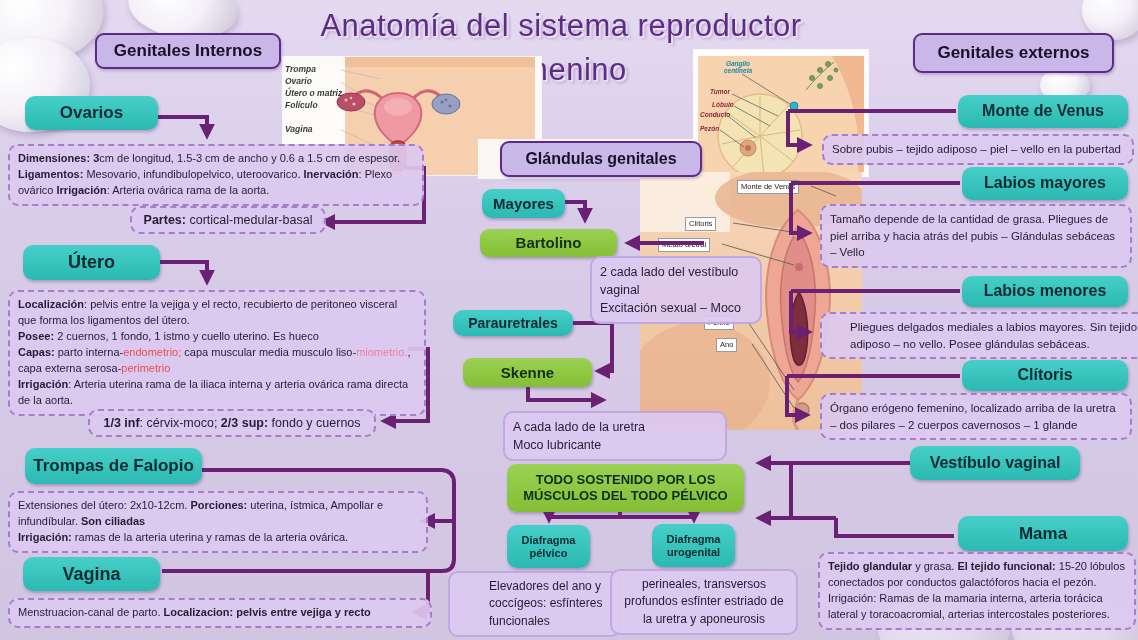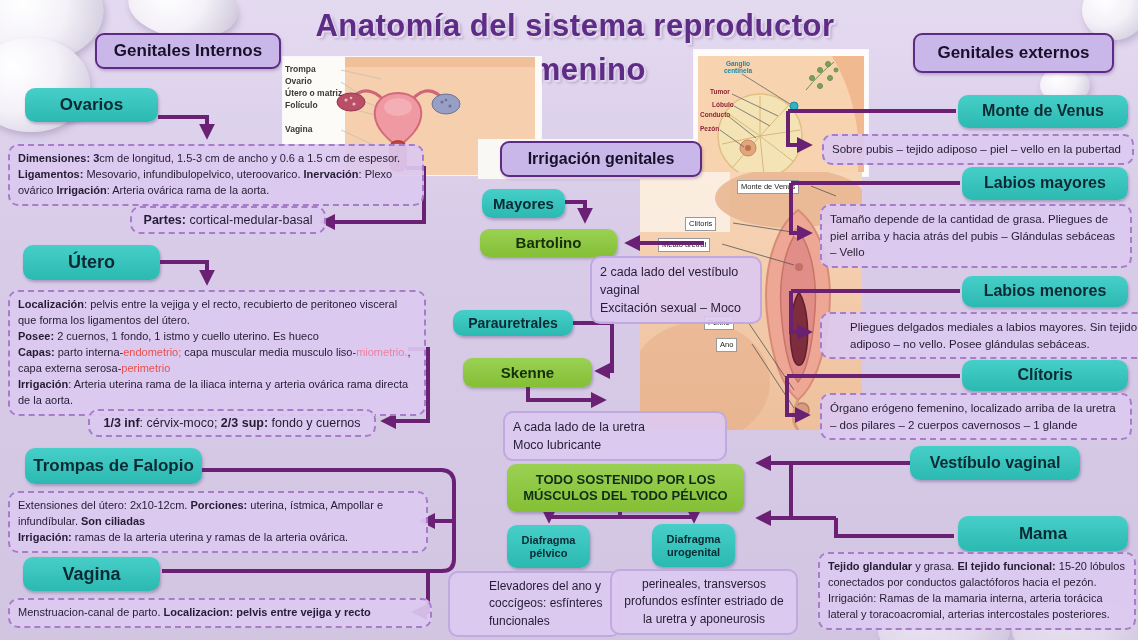--- a/index.html
+++ b/index.html
@@ -3,39 +3,39 @@
 <meta charset="utf-8">
 <style>
   html,body{margin:0;padding:0;}
   body{font-family:"Liberation Sans","DejaVu Sans",sans-serif;}
   #poster{position:relative;width:1138px;height:640px;overflow:hidden;
     background:linear-gradient(180deg,#e4daf0 0%,#d8cce8 35%,#d2c5e2 100%);}
   .abs{position:absolute;}
   .pearl{position:absolute;border-radius:50%;
     background:radial-gradient(circle at 35% 30%,#ffffff 0%,#f4f1f8 45%,#d8d2e2 80%,#c5bcd6 100%);
     box-shadow:2px 4px 6px rgba(90,70,120,.25);}
-  .title{position:absolute;left:250px;top:4px;width:650px;text-align:center;
-    font-size:31px;font-weight:700;color:#5e2b87;line-height:1.42;letter-spacing:.5px;
+  .title{position:absolute;left:236px;top:4px;width:650px;text-align:center;
+    font-size:31px;font-weight:400;color:#5e2b87;line-height:1.42;letter-spacing:.5px;
     text-shadow:2px 2px 0 rgba(255,255,255,.55),3px 3px 3px rgba(80,40,120,.3);}
   .hdr{position:absolute;background:#c9b7ea;border:2px solid #5f2a84;border-radius:9px;
     display:flex;align-items:center;justify-content:center;font-weight:800;color:#171028;
     font-size:17px;box-shadow:1px 2px 3px rgba(70,40,110,.25);}
   .teal{position:absolute;background:linear-gradient(180deg,#46cfc8,#2bb9b2);border-radius:10px;
     display:flex;align-items:center;justify-content:center;font-weight:800;color:#0b2a33;
     box-shadow:1px 2px 3px rgba(60,40,100,.3);text-align:center;line-height:1.15;}
   .green{position:absolute;background:linear-gradient(180deg,#9ad153,#84bf35);border-radius:9px;
     display:flex;align-items:center;justify-content:center;font-weight:800;color:#15300b;
     box-shadow:1px 2px 3px rgba(60,40,100,.3);text-align:center;line-height:1.2;}
   .desc{position:absolute;background:rgba(220,201,240,.92);border:2px dashed #a77cc9;border-radius:10px;
     padding:5px 8px;font-size:11px;color:#241c33;line-height:1.45;white-space:pre-line;}
   .desc.solid{border:2px solid #c0a8e0;}
   .note{text-align:center;font-size:12.5px;padding:3px 6px;white-space:nowrap;}
   .b{font-weight:800;}
   .fig{position:absolute;overflow:hidden;}
-  .slidebg{background:#fcfbf8;box-shadow:0 0 0 1px rgba(255,255,255,.8);}
+  .slidebg{background:#fcfbf8;box-shadow:0 0 0 1px rgba(255,255,255,.8);font-style:italic;}
   .ulabel{position:absolute;font-size:8.5px;font-weight:600;color:#3a3a3a;line-height:1.1;white-space:nowrap;}
   .blabel{position:absolute;font-size:6.5px;font-weight:700;color:#8b2635;line-height:1.1;white-space:nowrap;}
   .wlabel{position:absolute;background:#fff;border:1px solid #9a9a9a;font-size:7.5px;color:#222;
     padding:0 3px;line-height:12px;white-space:nowrap;}
   svg{display:block;}
 </style>
 </head>
 <body>
 
 <div id="poster">
@@ -197,39 +197,39 @@
       <path d="M787,376 V415 H806" marker-end="url(#ah)"></path>
       <path d="M760,463 H956" marker-start="url(#ah)"></path>
       <path d="M791,463 V518"></path>
       <path d="M760,518 H836" marker-start="url(#ah)"></path>
       <path d="M836,518 V536 H954"></path>
     </g>
   </svg>
 
   <div class="hdr" style="left:95px;top:33px;width:182px;height:32px;z-index:3;">Genitales Internos</div>
 
-  <div class="teal" style="left:25px;top:88px;width:133px;height:34px;font-size:17px;z-index:3;">Ovarios</div>
+  <div class="teal" style="left:25px;top:96px;width:133px;height:34px;font-size:17px;z-index:3;">Ovarios</div>
   <div class="desc" style="left:8px;top:144px;width:396px;z-index:3;"><span class="b">Dimensiones: </span><span class="b">3</span><span>cm de longitud, 1.5-3 cm de ancho y 0.6 a 1.5 cm de espesor. </span><span class="b">Ligamentos: </span><span>Mesovario, infundibulopelvico, uteroovarico. </span><span class="b">Inervación</span><span>: Plexo ovárico  </span><span class="b">Irrigación</span><span>: Arteria  ovárica rama  de la  aorta.</span></div>
   <div class="desc note" style="left:130px;top:206px;width:180px;z-index:3;"><span class="b">Partes:</span><span> cortical-medular-basal</span></div>
 
   <div class="teal" style="left:23px;top:245px;width:137px;height:35px;font-size:18px;z-index:3;">Útero</div>
   <div class="desc" style="left:8px;top:290px;width:398px;z-index:3;"><span class="b">Localización</span><span>:  pelvis entre la vejiga y el recto, recubierto de peritoneo visceral que forma  los ligamentos del útero.
 </span><span class="b">Posee:</span><span> 2 cuernos, 1 fondo, 1 istmo y cuello uterino. Es hueco
 </span><span class="b">Capas:</span><span>  parto interna-</span><span style="color: rgb(232, 80, 78);">endometrio;</span><span> capa muscular  media musculo liso-</span><span style="color: rgb(239, 127, 160);">miometrio.</span><span>, capa  externa  serosa-</span><span style="color: rgb(232, 80, 78);">perimetrio</span><span>
 </span><span class="b">Irrigación</span><span>: Arteria  uterina rama  de la  iliaca  interna y arteria  ovárica  rama directa  de la  aorta.</span></div>
   <div class="desc note" style="left:88px;top:409px;width:272px;z-index:3;"><span class="b">1/3 inf</span><span>: cérvix-moco; </span><span class="b">2/3 sup:</span><span> fondo y cuernos</span></div>
 
   <div class="teal" style="left:25px;top:448px;width:177px;height:36px;font-size:17px;z-index:3;">Trompas de Falopio</div>
   <div class="desc" style="left:8px;top:491px;width:400px;z-index:3;"><span>Extensiones del útero: 2x10-12cm. </span><span class="b">Porciones:</span><span> uterina, ístmica, Ampollar e infundíbular. </span><span class="b">Son ciliadas</span><span>
 </span><span class="b">Irrigación:</span><span> ramas de la arteria  uterina y ramas  de la arteria  ovárica.</span></div>
 
   <div class="teal" style="left:23px;top:557px;width:137px;height:34px;font-size:18px;z-index:3;">Vagina</div>
   <div class="desc" style="left:8px;top:598px;width:404px;z-index:3;"><span>Menstruacion-canal  de parto. </span><span class="b">Localizacion:  pelvis  entre vejiga  y recto</span></div>
 
-  <div class="hdr" style="left:500px;top:141px;width:198px;height:32px;font-size:16px;z-index:3;">Irrigación genitales</div>
+  <div class="hdr" style="left:500px;top:141px;width:198px;height:32px;font-size:16px;z-index:3;">Glándulas genitales</div>
 
   <div class="teal" style="left:482px;top:189px;width:83px;height:29px;font-size:15px;z-index:3;">Mayores</div>
   <div class="green" style="left:480px;top:229px;width:137px;height:28px;font-size:15px;z-index:3;">Bartolino</div>
   <div class="desc solid" style="left:590px;top:256px;width:152px;font-size:12.5px;z-index:3;">2 cada lado del vestíbulo vaginal
 Excitación sexual – Moco</div>
 
   <div class="teal" style="left:453px;top:310px;width:120px;height:26px;font-size:14px;z-index:3;">Parauretrales</div>
   <div class="green" style="left:463px;top:358px;width:129px;height:29px;font-size:15px;z-index:3;">Skenne</div>
   <div class="desc solid" style="left:503px;top:411px;width:204px;font-size:12.5px;z-index:3;">A cada lado de la  uretra
 Moco lubricante</div>

